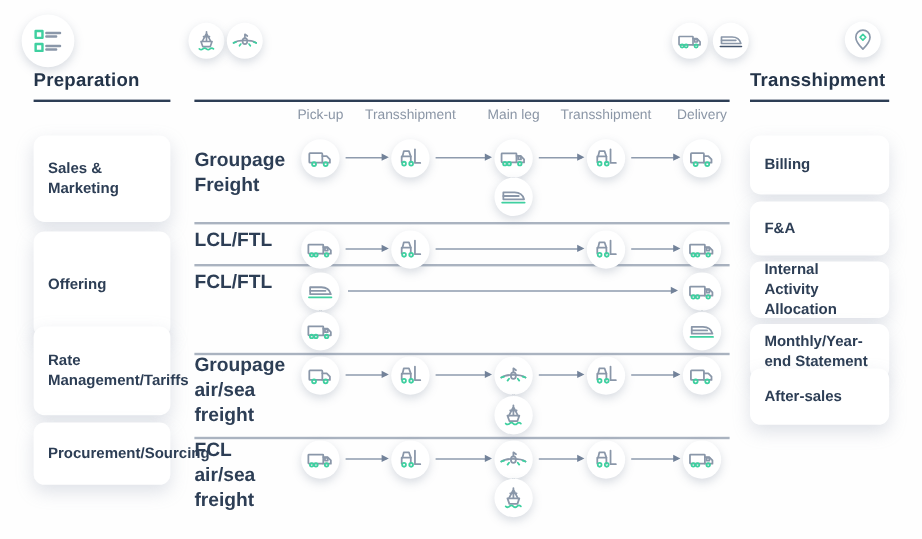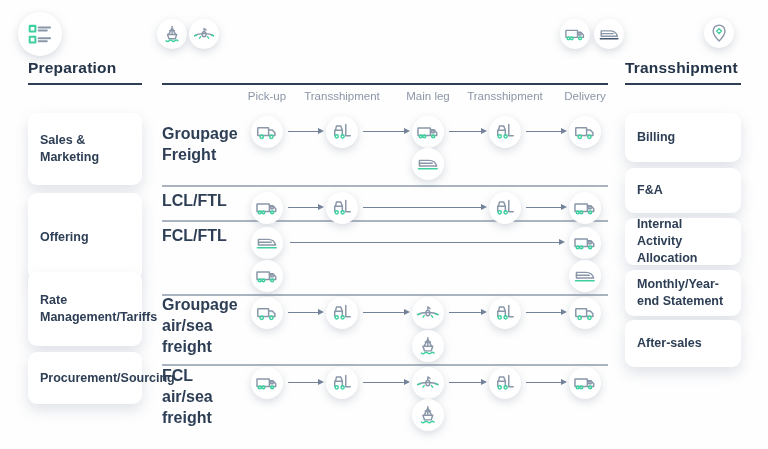--- a/index.html
+++ b/index.html
@@ -115,21 +115,21 @@
     </div>
   <div class="card card-r" style="top:168px;height:45px">
       <span>F&amp;A</span>
     </div>
   <div class="card card-r" style="top:218px;height:47px">
       <span>Internal Activity Allocation</span>
     </div>
   <div class="card card-r" style="top:270px;height:46px">
       <span>Monthly/Year-end Statement</span>
     </div>
-  <div class="card card-r" style="top:320px;height:47px">
+  <div class="card card-r" style="top:307px;height:47px">
       <span>After-sales</span>
     </div>
 
   <div class="sep" style="left:162px;top:185px;width:446px"></div>
   <div class="sep" style="left:162px;top:220px;width:446px"></div>
   <div class="sep" style="left:162px;top:294px;width:446px"></div>
   <div class="sep" style="left:162px;top:364px;width:446px"></div>
 
   <div class="rowlabel" style="top:124px;width:70px">Groupage Freight</div>
   <div class="rowlabel" style="top:191px;width:86px">LCL/FTL</div>

